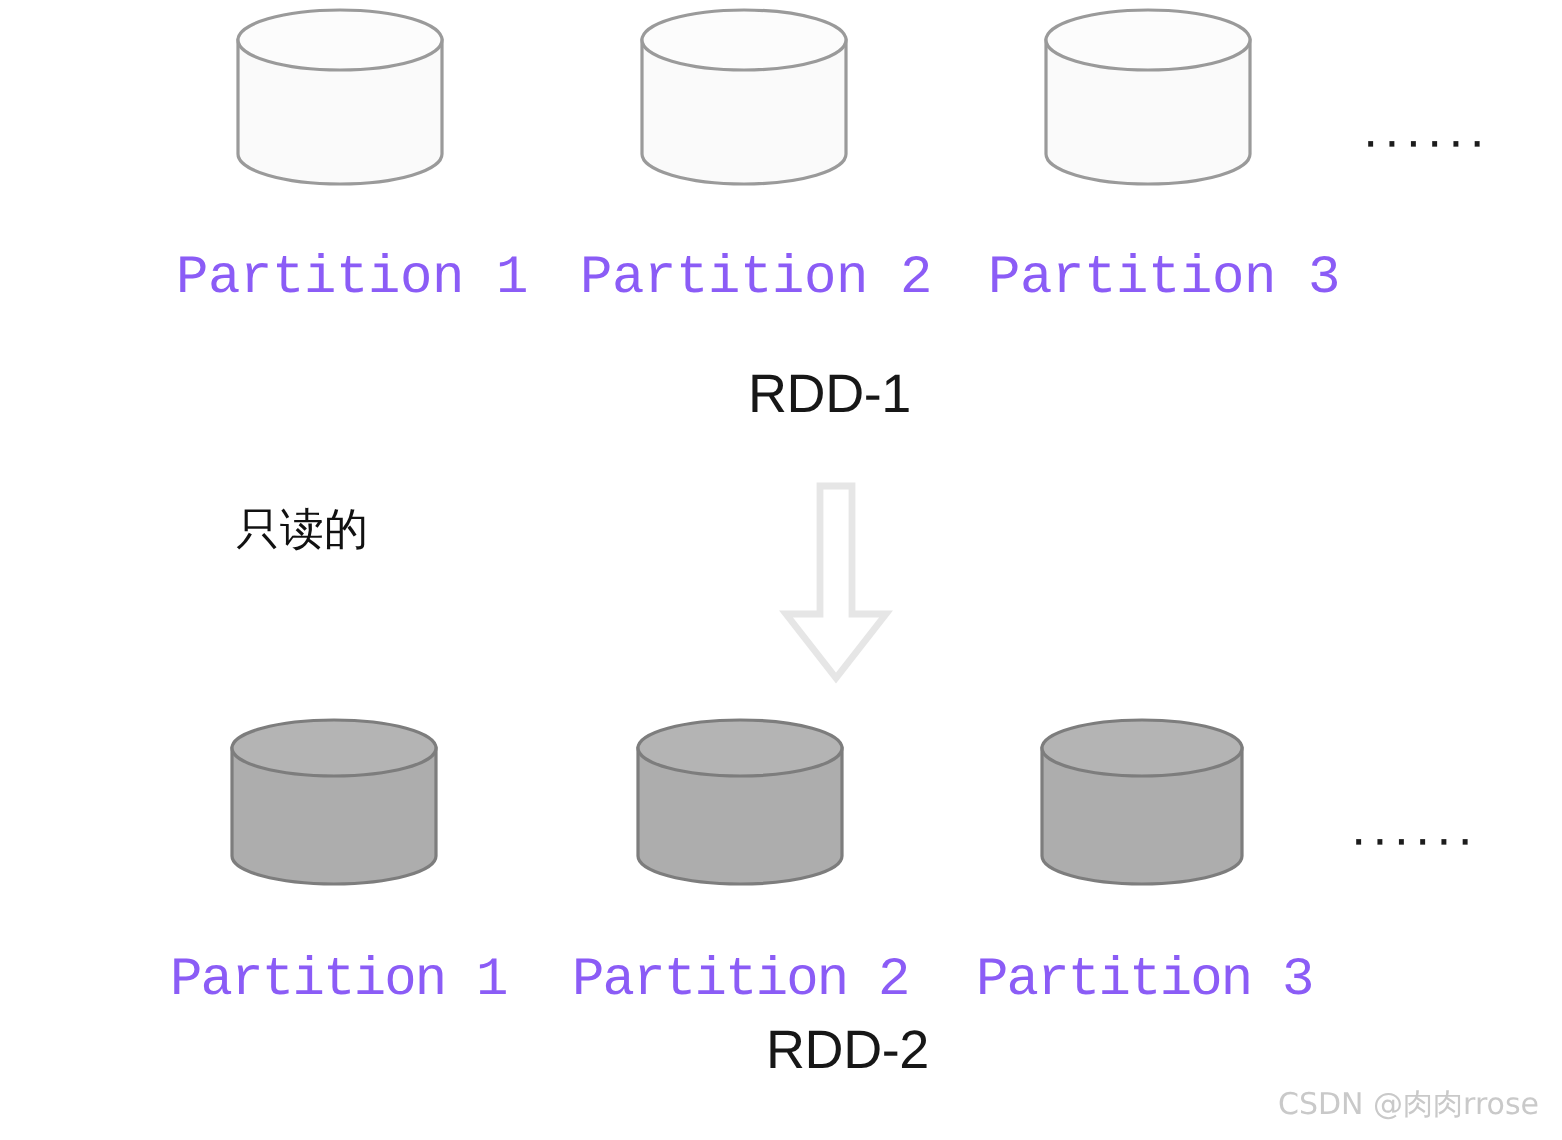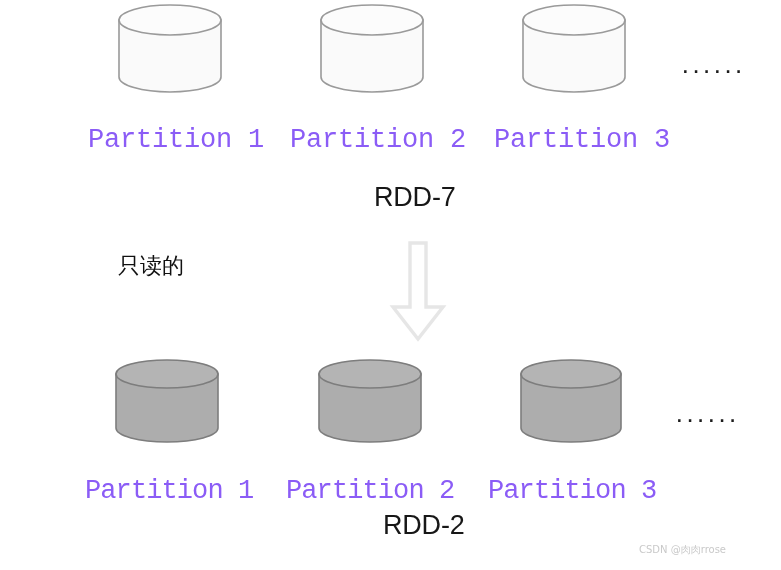--- a/index.html
+++ b/index.html
@@ -64,21 +64,21 @@
     position: absolute;
     font-size: 26px;
     line-height: 1;
     color: #1c1c1c;
     letter-spacing: 2px;
     white-space: nowrap;
   }
 
   .watermark {
     position: absolute;
-    font-size: 10px;
+    font-size: 15px;
     line-height: 1;
     color: #c9c9c9;
     white-space: nowrap;
     font-family: "DejaVu Sans", "Liberation Sans", sans-serif;
   }
 
   .arrow-wrap {
     position: absolute;
   }
 </style>
@@ -107,21 +107,21 @@
       <ellipse cx="54" cy="17" rx="51" ry="15" fill="#fcfcfc" stroke="#9a9a9a" stroke-width="1.6"></ellipse>
     </svg>
   </div>
 
   <div class="ellipsis" style="left:681px; top:57px;">······</div>
 
   <div class="lbl" style="left:88px; top:127px;">Partition 1</div>
   <div class="lbl" style="left:290px; top:127px;">Partition 2</div>
   <div class="lbl" style="left:494px; top:127px;">Partition 3</div>
 
-  <div class="rdd-label" style="left:374px; top:184px;">RDD-7</div>
+  <div class="rdd-label" style="left:374px; top:184px;">RDD-1</div>
 
   <div class="cn-label" style="left:118px; top:255px;">只读的</div>
 
   <div class="arrow-wrap" style="left:389px; top:240px; width:58px; height:102px;">
     <svg width="58" height="102" viewBox="0 0 58 102" xmlns="http://www.w3.org/2000/svg">
       <path d="M21,3 L37,3 L37,67 L54,67 L29,99 L4,67 L21,67 Z" fill="#ffffff" stroke="#e6e6e6" stroke-width="3.4" stroke-linejoin="miter"></path>
     </svg>
   </div>
 
   <div class="cyl" style="left:113px; top:358px; width:108px; height:88px;">

